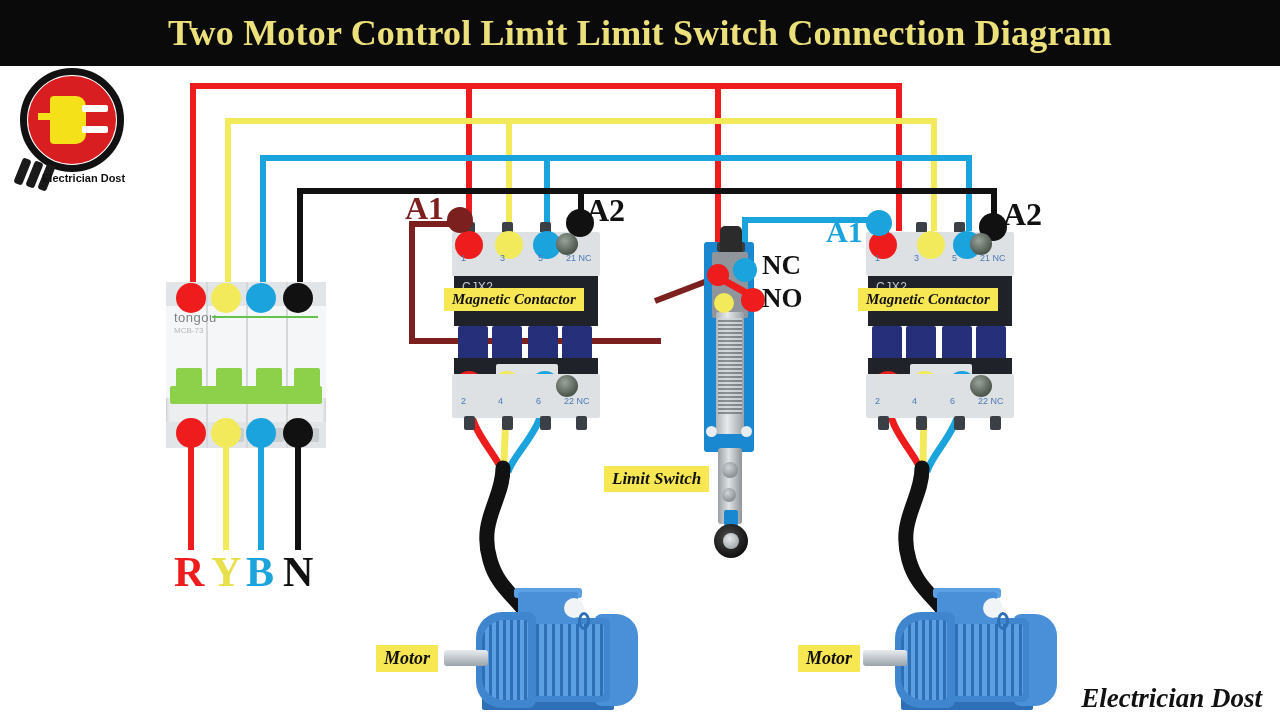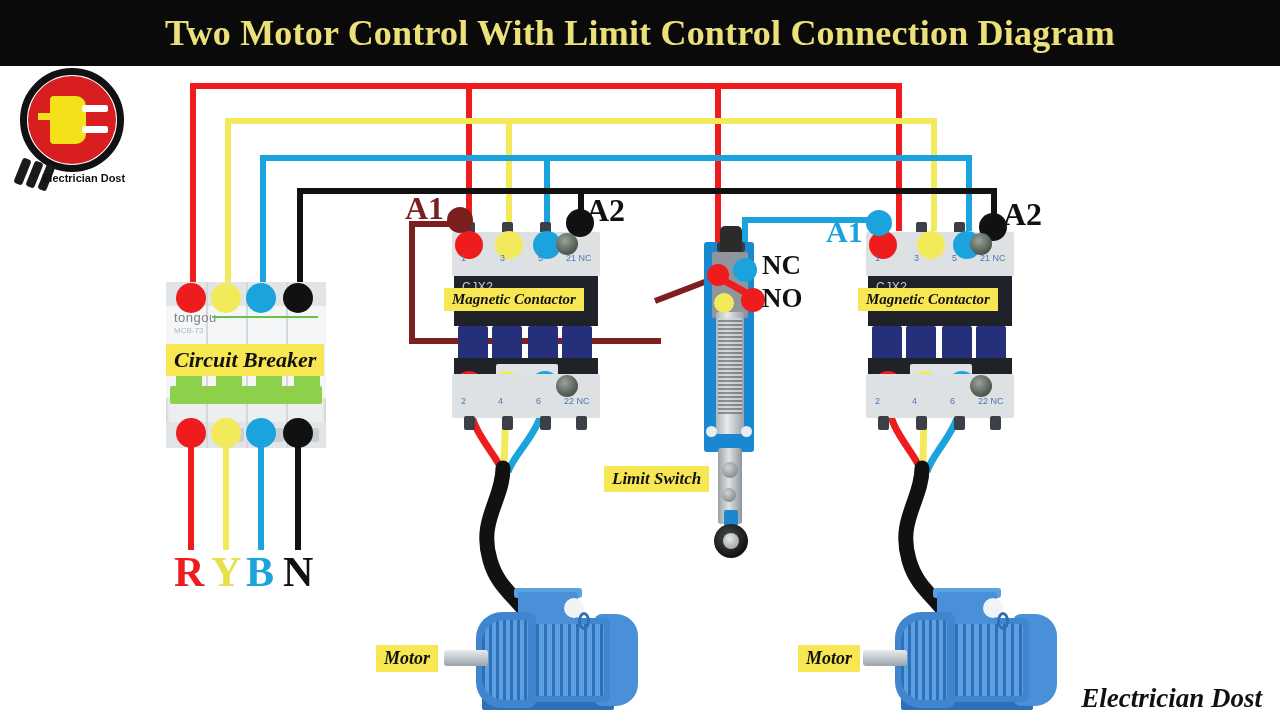--- a/index.html
+++ b/index.html
@@ -131,21 +131,21 @@
   .plain{position:absolute;font-family:"Liberation Serif",serif;font-weight:bold;white-space:nowrap;}
   .watermark{position:absolute;right:18px;bottom:6px;font-family:"Liberation Serif",serif;
     font-style:italic;font-weight:bold;font-size:27px;color:#111;}
 </style>
 </head>
 <body>
 
 <div id="stage">
 
   <div class="titlebar">
-    <div class="titletext">Two Motor Control With Limit Control Connection Diagram</div>
+    <div class="titletext">Two Motor Control Limit Limit Switch Connection Diagram</div>
   </div>
 
   <div class="logo">
     <div class="logo-ring"></div>
     <div class="logo-disc"></div>
     <div class="logo-stem"></div>
     <div class="logo-plug"></div>
     <div class="logo-prong p1"></div>
     <div class="logo-prong p2"></div>
     <div class="logo-base">
@@ -200,21 +200,20 @@
     <div class="cb-lev" style="left:10px"></div>
     <div class="cb-lev" style="left:50px"></div>
     <div class="cb-lev" style="left:90px"></div>
     <div class="cb-lev" style="left:128px"></div>
     <div class="cb-bar"></div>
     <div class="cb-slot" style="left:18px"></div>
     <div class="cb-slot" style="left:58px"></div>
     <div class="cb-slot" style="left:98px"></div>
     <div class="cb-slot" style="left:133px"></div>
   </div>
-  <div class="hl" style="left:166px;top:344px;font-size:22px;">Circuit Breaker</div>
 
   <div class="dot c-red" style="left:176px;top:283px;width:30px;height:30px;"></div>
   <div class="dot c-yel" style="left:211px;top:283px;width:30px;height:30px;"></div>
   <div class="dot c-blu" style="left:246px;top:283px;width:30px;height:30px;"></div>
   <div class="dot c-blk" style="left:283px;top:283px;width:30px;height:30px;"></div>
 
   <div class="w wv c-red" style="left:188px;top:428px;height:122px;"></div>
   <div class="w wv c-yel" style="left:223px;top:428px;height:122px;"></div>
   <div class="w wv c-blu" style="left:258px;top:428px;height:122px;"></div>
   <div class="w wv c-blk" style="left:295px;top:428px;height:122px;"></div>

